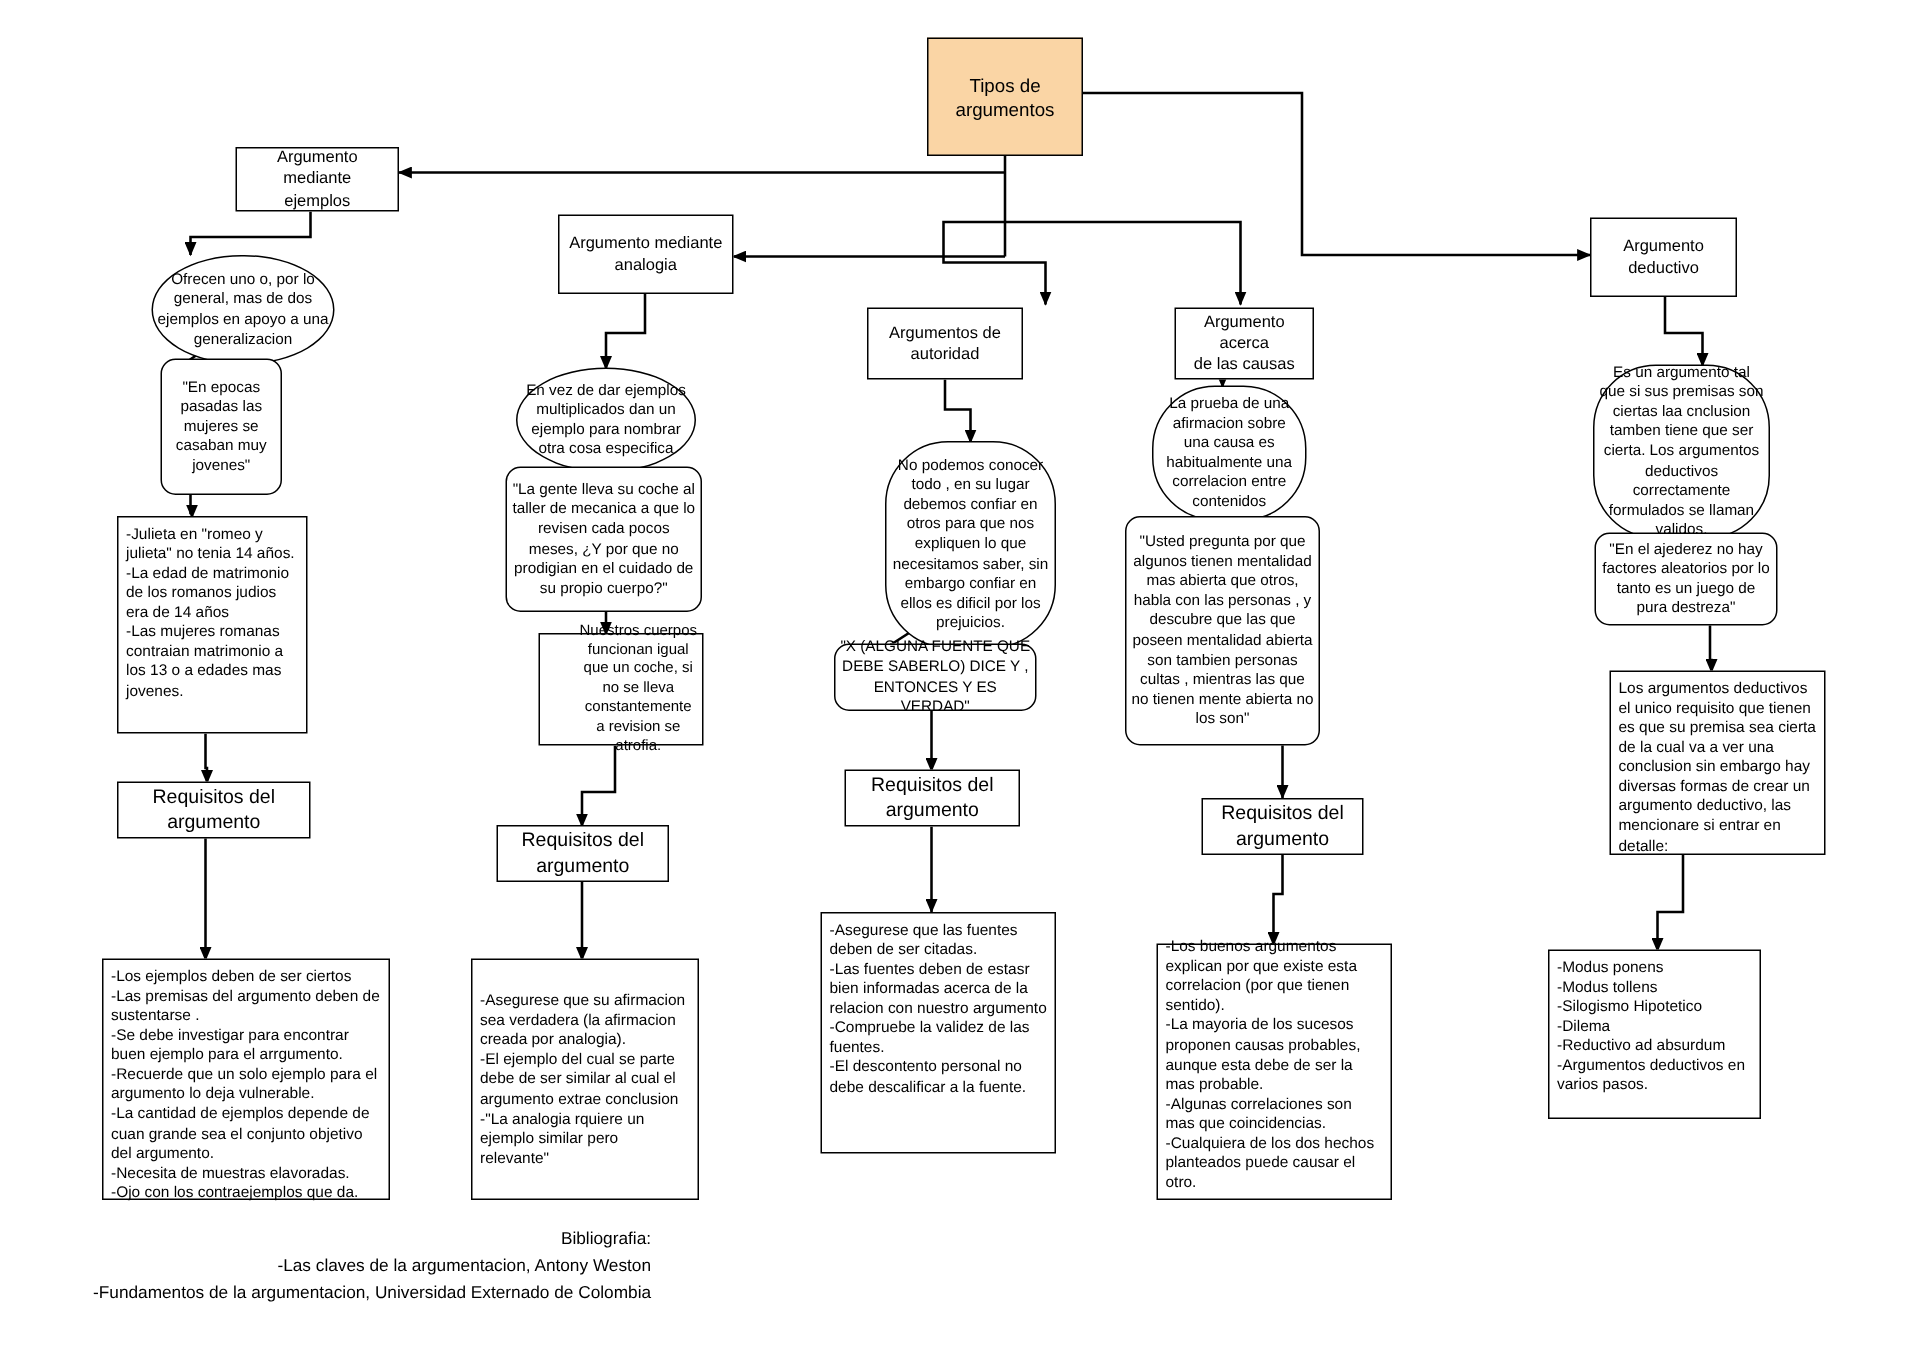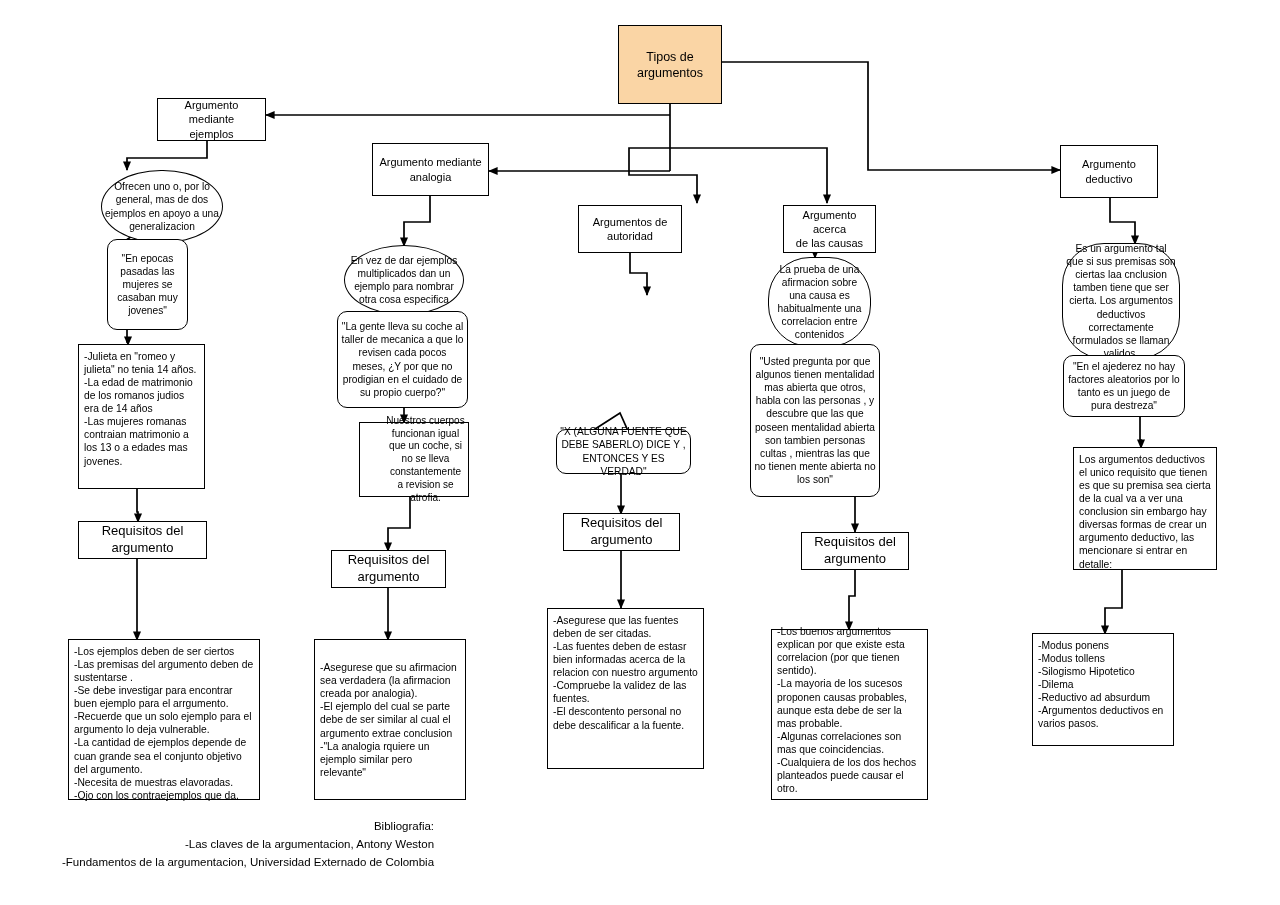--- a/index.html
+++ b/index.html
@@ -157,20 +157,23 @@
     <span class="txt">-Asegurese que su afirmacion sea verdadera (la afirmacion creada por analogia).
 -El ejemplo del cual se parte debe de ser similar al cual el argumento extrae conclusion
 -"La analogia rquiere un ejemplo similar pero relevante"</span>
   </div>
 
   <div class="node cat" style="left:578px;top:205px;width:104px;height:48px;">
     <span class="txt" style="white-space:pre-line">Argumentos de
 autoridad</span>
   </div>
 
+  <div class="node squircle desc" style="left:590px;top:294px;width:114px;height:138px;">
+    <span class="txt">No podemos conocer todo , en su lugar debemos confiar en otros para que nos expliquen lo que necesitamos saber, sin embargo confiar en ellos es dificil por los prejuicios.</span>
+  </div>
 
   <div class="node callout quote" style="left:556px;top:429px;width:135px;height:45px;">
     <span class="txt">"X (ALGUNA FUENTE QUE DEBE SABERLO) DICE Y , ENTONCES Y ES VERDAD"</span>
   </div>
 
   <div class="node req" style="left:563px;top:513px;width:117px;height:38px;">
     <span class="txt" style="white-space:pre-line">Requisitos del
 argumento</span>
   </div>
 

